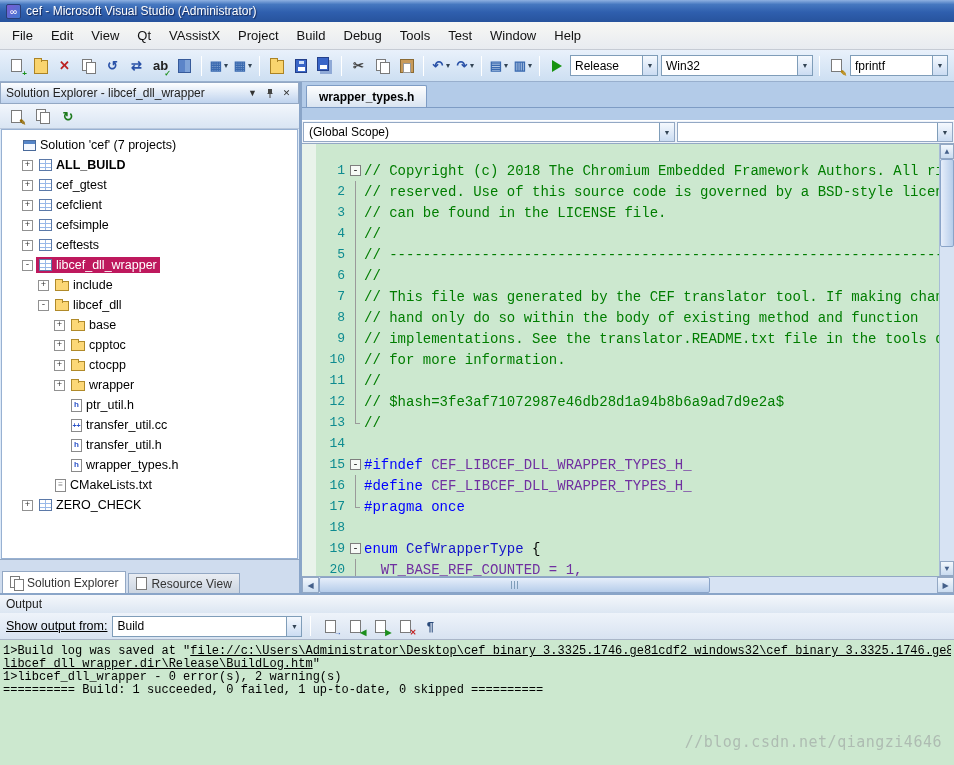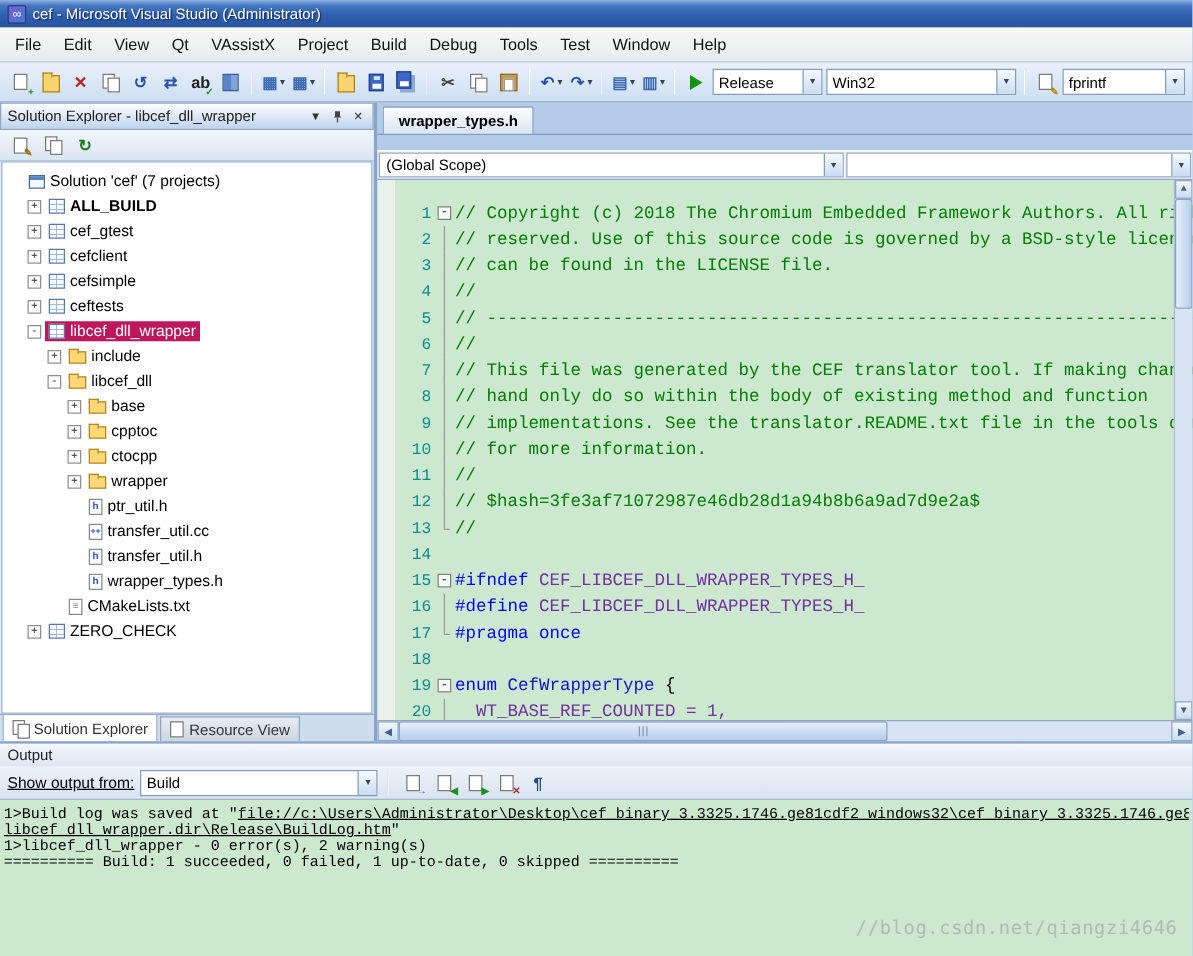--- a/index.html
+++ b/index.html
@@ -65,21 +65,21 @@
  font:bold 8px/1 "Liberation Sans",sans-serif;}
 .ti-solution{width:13px;height:11px;border:1px solid #4a6a9a;background:linear-gradient(#5585c8 0 3px,#f4f8ff 3px);}
 .ti-project{width:13px;height:12px;border:1px solid #5b79a8;background:
  linear-gradient(90deg,transparent 0 5px,#9ab9e8 5px 6px,transparent 6px),
  linear-gradient(transparent 0 3px,#9ab9e8 3px 4px,transparent 4px 7px,#9ab9e8 7px 8px,transparent 8px),#fff;}
 .ti-folder{width:14px;height:10px;background:#fcd776;border:1px solid #b08a2a;position:relative;margin-top:2px;}
 .ti-folder::before{content:"";position:absolute;top:-3px;left:-1px;width:6px;height:3px;background:#fcd776;border:1px solid #b08a2a;border-bottom:none;}
 .ti-h,.ti-cc,.ti-txt{width:11px;height:13px;background:#fff;border:1px solid #8a8a8a;color:#2a52c8;}
 .ti-cc{font-size:7px;}
 .ti-txt{color:#888;}
-.ptabs{height:22px;flex:none;background:#cfdcee;border-top:1px solid #93a8c4;display:flex;align-items:flex-end;padding-left:2px;gap:2px;}
+.ptabs{height:34px;flex:none;background:#cfdcee;border-top:1px solid #93a8c4;display:flex;align-items:flex-end;padding-left:2px;gap:2px;}
 .ptab{height:20px;display:inline-flex;align-items:center;gap:4px;padding:0 7px;font-size:12px;color:#333;
  border:1px solid #93a8c4;border-bottom:none;background:linear-gradient(#e9edf3,#ccd5e1);}
 .ptab.active{background:#fff;height:22px;}
 
 
 .editor{flex:1;min-width:0;display:flex;flex-direction:column;background:#b3cbe8;}
 .tabstrip{height:26px;flex:none;display:flex;align-items:flex-end;padding-left:4px;border-bottom:1px solid #7e9cc4;}
 .etab{height:22px;display:inline-flex;align-items:center;padding:0 12px;font-size:12px;font-weight:bold;color:#000;
  background:linear-gradient(#fefefe,#d9e4f1);border:1px solid #7e9cc4;border-bottom:none;border-radius:2px 2px 0 0;}
 .egap{height:12px;flex:none;}

